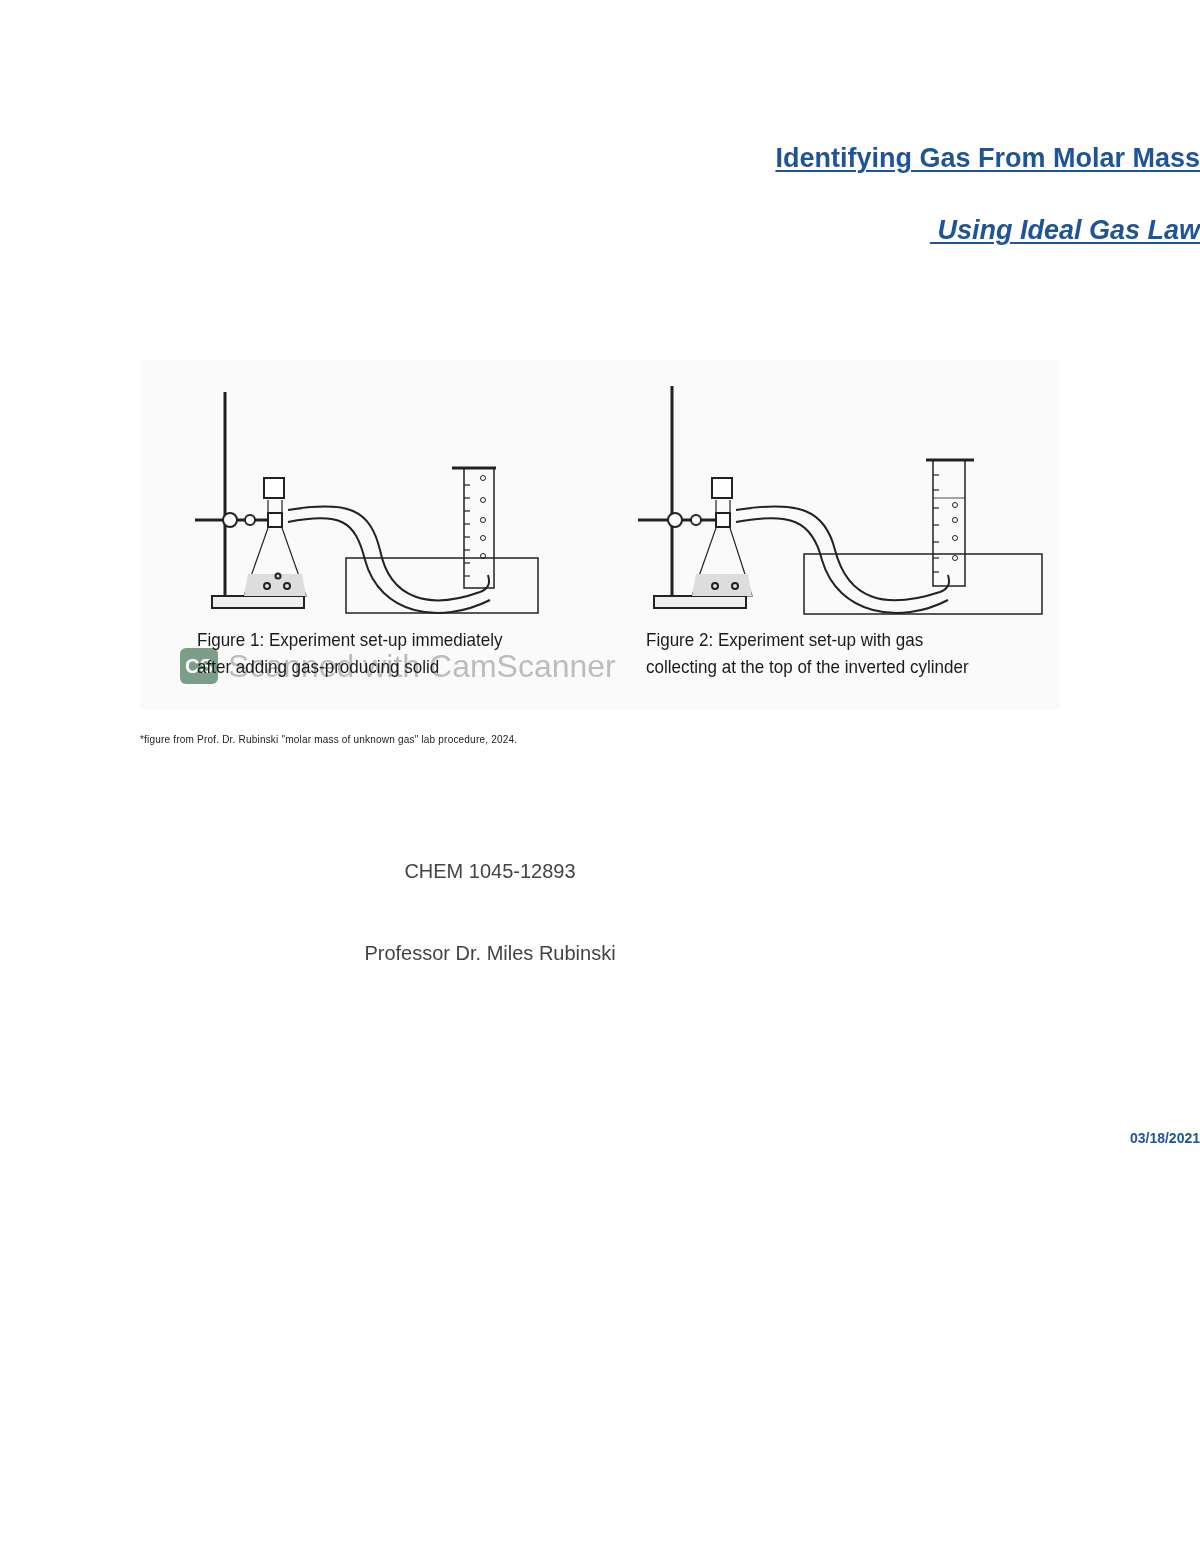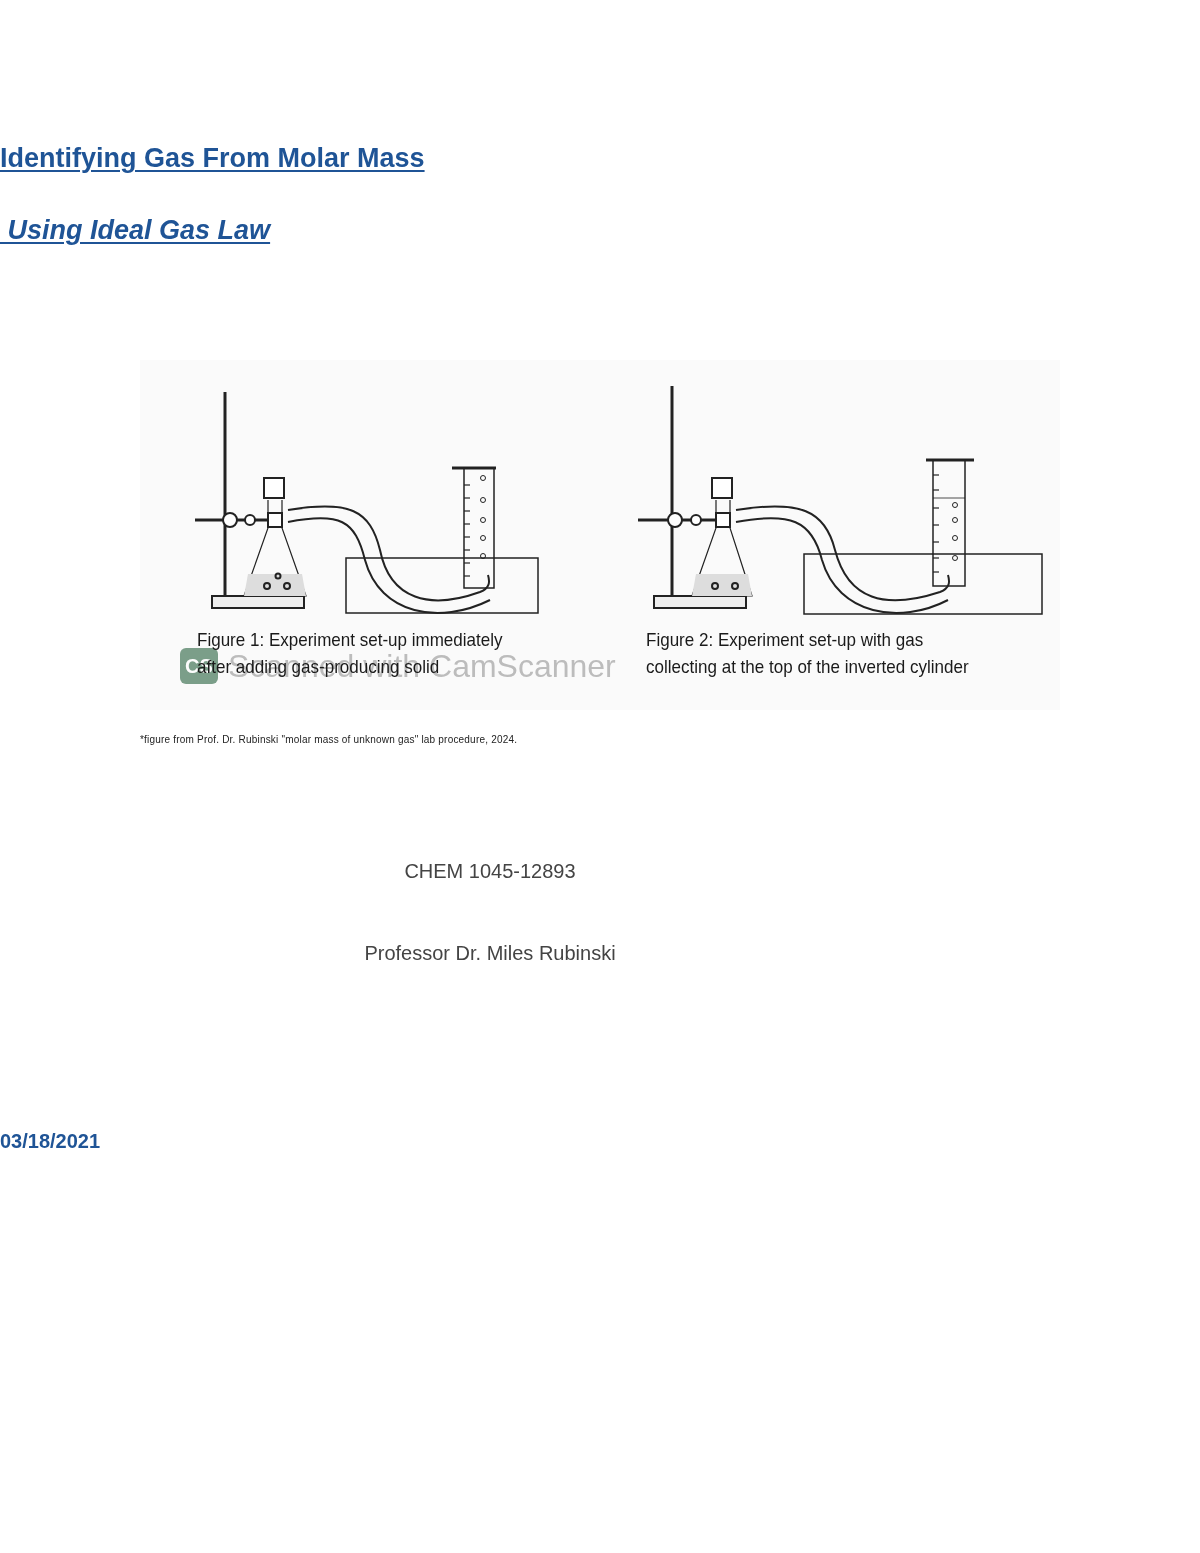--- a/index.html
+++ b/index.html
@@ -1,32 +1,32 @@
 <!DOCTYPE html>
 <html><head>
   <meta charset="utf-8">
   <style>
     html, body { margin: 0; padding: 0; background: #ffffff; }
     body { width: 1200px; height: 1553px; position: relative; overflow: hidden; font-family: "Liberation Sans", sans-serif; }
-    .title { position: absolute; left: 0; width: 1200px; text-align: left; color: #1f5496; font-family: "Liberation Sans", sans-serif; font-weight: bold; font-size: 27px; text-decoration: underline; text-underline-offset: 3px; text-decoration-thickness: 2px; white-space: pre; }
+    .title { position: absolute; left: 0; width: 1200px; text-align: right; color: #1f5496; font-family: "Liberation Sans", sans-serif; font-weight: bold; font-size: 27px; text-decoration: underline; text-underline-offset: 3px; text-decoration-thickness: 2px; white-space: pre; }
     #t1 { top: 143px; }
     #t2 { top: 215px; font-style: italic; }
     .figure { position: absolute; left: 140px; top: 360px; width: 920px; height: 350px; background: #fafafa; }
     .figure svg { position: absolute; left: 0; top: 0; }
     .caption { position: absolute; font-family: "Liberation Sans", sans-serif; font-size: 18.5px; color: #1a1a1a; line-height: 27px; transform: scaleX(0.92); transform-origin: left top; white-space: nowrap; }
     #cap1 { left: 57px; top: 266px; }
     #cap2 { left: 506px; top: 266px; }
     .watermark { position: absolute; left: 40px; top: 286px; height: 40px; display: flex; align-items: center; opacity: 0.55; pointer-events: none; }
     .wm-logo { width: 38px; height: 36px; border-radius: 6px; background: #14532d; color: #fff; font-weight: bold; font-size: 20px; display: flex; align-items: center; justify-content: center; margin-right: 10px; }
     .wm-text { font-size: 32px; color: #8a8a8a; font-family: "Liberation Sans", sans-serif; }
     .footnote { position: absolute; left: 140px; top: 734px; font-size: 10px; color: #222; letter-spacing: 0.2px; font-family: "Liberation Sans", sans-serif; }
     .info { position: absolute; left: 0; width: 980px; text-align: center; color: #444; font-size: 20px; font-family: "Liberation Sans", sans-serif; }
     #course { top: 860px; }
     #prof { top: 942px; }
-    .date { position: absolute; left: 0; width: 1200px; text-align: left; top: 1130px; color: #1f5496; font-weight: bold; font-size: 20px; font-family: "Liberation Sans", sans-serif; }
+    .date { position: absolute; left: 0; width: 1200px; text-align: right; top: 1130px; color: #1f5496; font-weight: bold; font-size: 14px; font-family: "Liberation Sans", sans-serif; }
   </style>
 </head>
 <body>
 
 <div id="t1" class="title">Identifying Gas From Molar Mass</div>
 <div id="t2" class="title"> Using Ideal Gas Law</div>
 
 <div class="figure">
   <svg width="920" height="350" viewBox="0 0 920 350">
     <g fill="none" stroke="#222" stroke-width="2">

